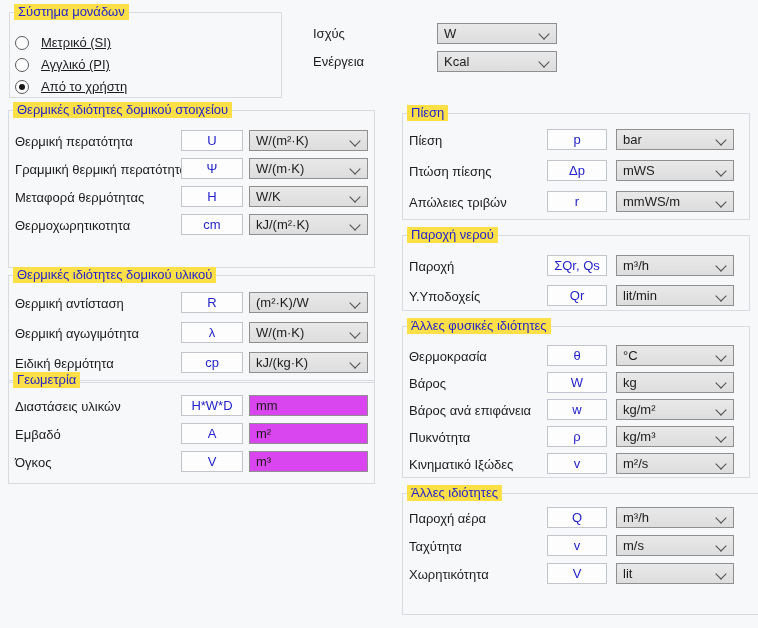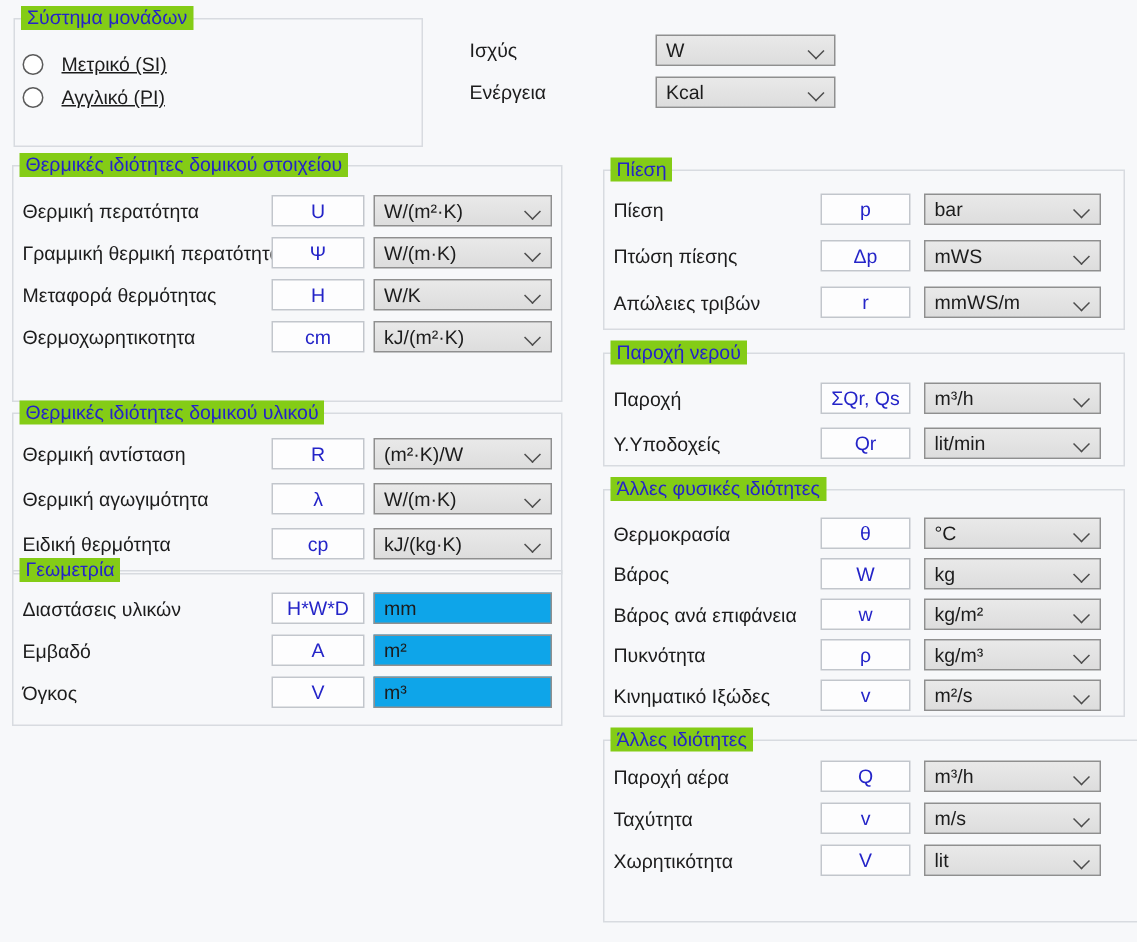--- a/index.html
+++ b/index.html
@@ -4,21 +4,21 @@
 <style>
   html,body{margin:0;padding:0;}
   body{
     width:758px;height:628px;position:relative;overflow:hidden;
     background:#f7f8fa;color:#1c1c1c;
     font-family:"Liberation Sans", sans-serif;font-size:13px;
   }
   
   .groupbox{position:absolute;border:1px solid #d8dbe0;box-sizing:border-box;}
   .gtitle{
-    position:absolute;top:-9px;left:4px;background:#84cc16;
+    position:absolute;top:-9px;left:4px;background:#fde047;
     padding:0 4px;color:#2424c8;white-space:nowrap;line-height:16px;
   }
   
   .rows{position:relative;}
   .row{position:relative;height:21px;}
   .rlabel{position:absolute;left:6px;top:50%;transform:translateY(-50%);white-space:nowrap;}
   .sym{
     position:absolute;top:0;height:21px;box-sizing:border-box;
     background:#fdfdfe;border:1px solid #c2c6cc;color:#2424c8;
     text-align:center;line-height:19px;overflow:hidden;white-space:nowrap;
@@ -29,21 +29,21 @@
     display:flex;align-items:center;padding:0 20px 0 6px;overflow:hidden;
   }
   .ddtext{white-space:nowrap;}
   .chev{
     position:absolute;right:8px;top:6px;width:7px;height:7px;
     border-left:1px solid #4c4c4c;border-bottom:1px solid #4c4c4c;
     transform:rotate(-45deg);
   }
   .ti{
     position:absolute;top:0;height:21px;box-sizing:border-box;
-    background:#0ea5e9;border:1px solid #8f8f8f;
+    background:#d946ef;border:1px solid #8f8f8f;
     display:flex;align-items:center;padding:0 6px;overflow:hidden;white-space:nowrap;
   }
   
   .col-left .sym{left:172px;width:62px;}
   .col-left .dd,.col-left .ti{left:240px;width:119px;}
   .col-right .sym{left:144px;width:60px;}
   .col-right .dd,.col-right .ti{left:213px;width:118px;}
   
   #g-system{left:9px;top:12px;width:273px;height:86px;}
   #g-thermal-element{left:8px;top:110px;width:367px;height:158px;}
@@ -90,20 +90,24 @@
   <div class="groupbox" id="g-system">
     <span class="gtitle">Σύστημα μονάδων</span>
     <div class="radios">
         <div class="radio-row">
           <span class="radio"></span>
           <span class="radio-label">Μετρικό (SI)</span>
         </div>
         <div class="radio-row">
           <span class="radio"></span>
           <span class="radio-label">Αγγλικό (PI)</span>
+        </div>
+        <div class="radio-row">
+          <span class="radio sel"></span>
+          <span class="radio-label">Από το χρήστη</span>
         </div>
       </div>
   </div>
 
   <span class="topfield-label" id="tf-label-0">Ισχύς</span>
   <span class="topdd" id="tf-dd-0">
     <span class="dd">
       <span class="ddtext">W</span>
       <span class="chev"></span>
     </span>

